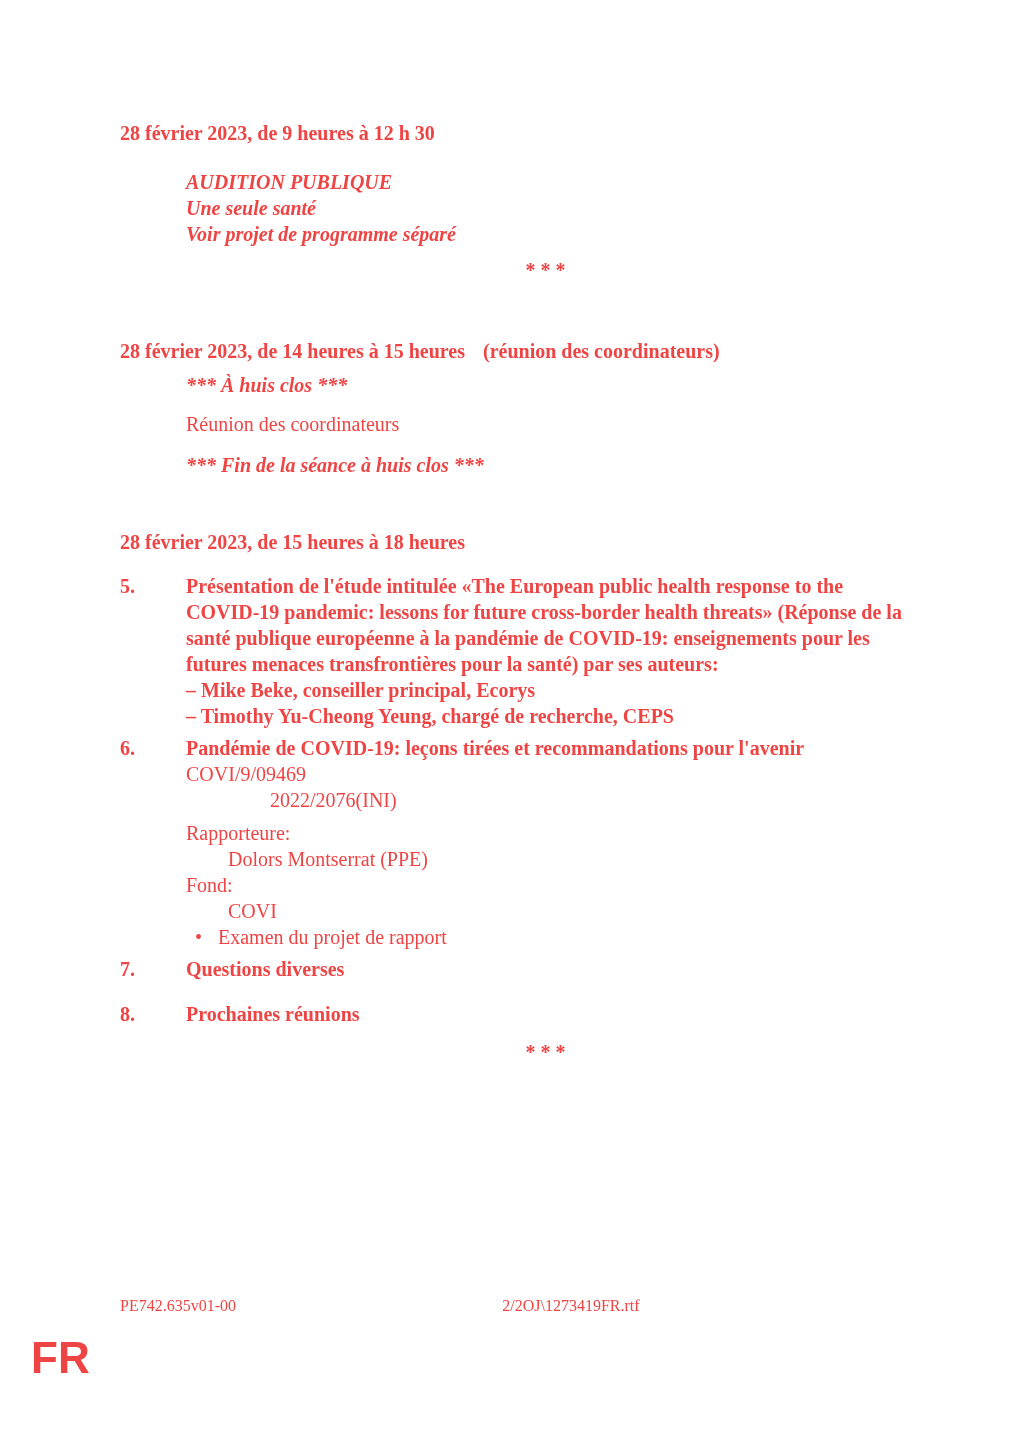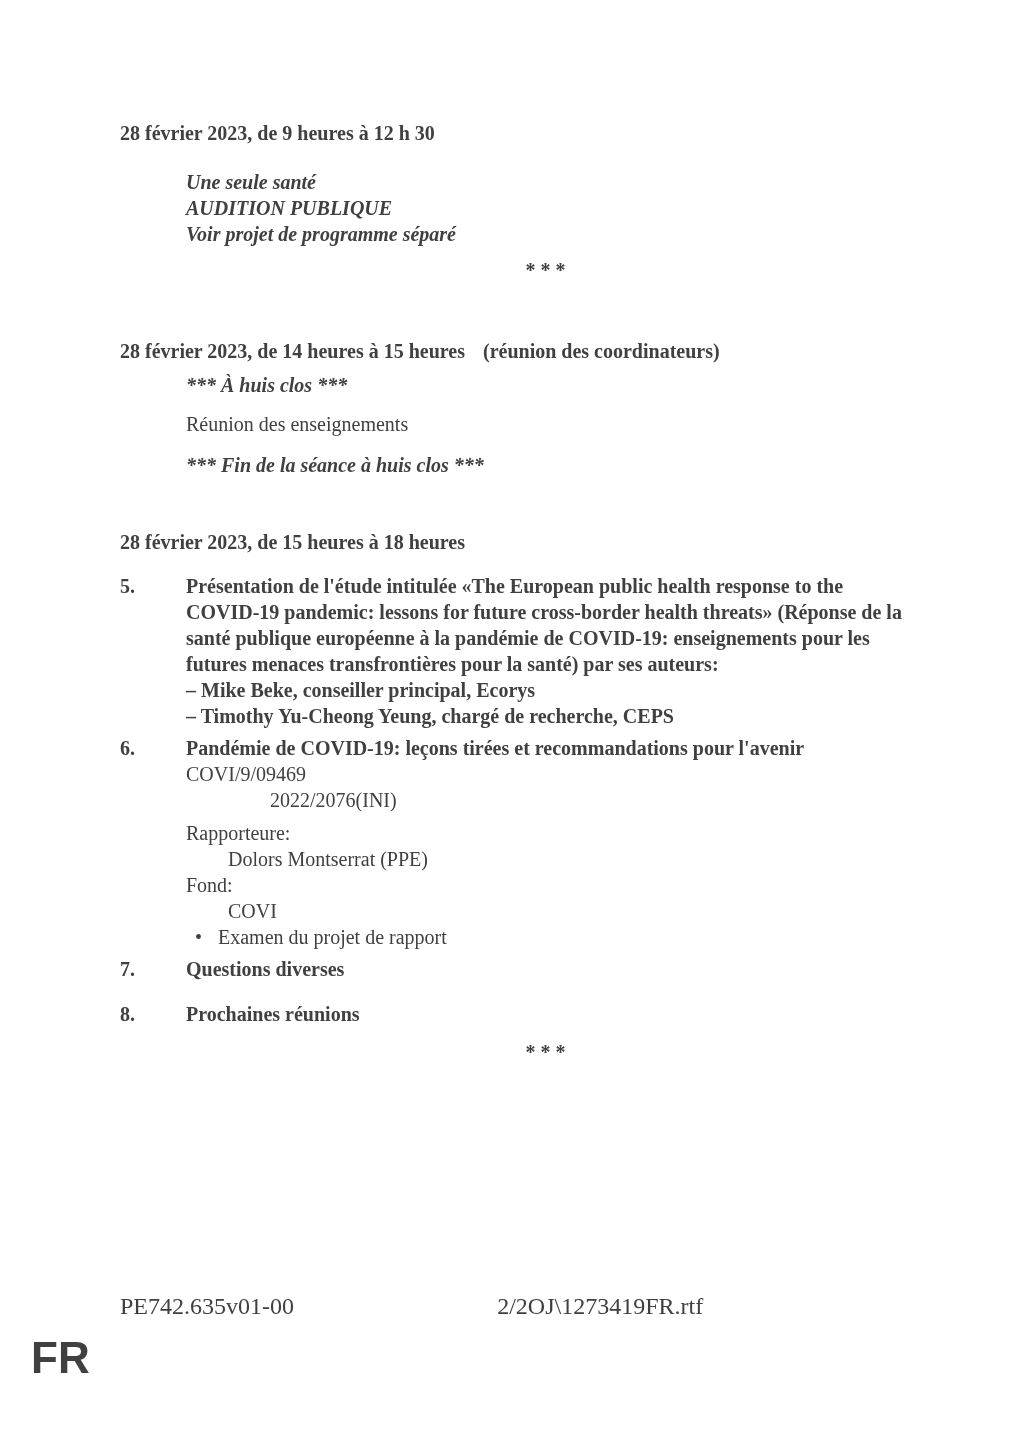--- a/index.html
+++ b/index.html
@@ -1,21 +1,21 @@
 <!DOCTYPE html>
 <html><head>
 <meta charset="utf-8">
 <style>
   html, body { margin: 0; padding: 0; background: #e8e8e8; }
   .page {
     width: 1024px;
     height: 1448px;
     margin: 0 auto;
     background: #ffffff;
-    color: #404040;
+    color: #ef4444;
     font-family: "Liberation Serif", serif;
     font-size: 20px;
     line-height: 26px;
     position: relative;
     box-sizing: border-box;
     padding: 120px 119px 0 120px;
     overflow: hidden;
   }
   p { margin: 0; }
   .b  { font-weight: bold; }
@@ -45,21 +45,21 @@
   .bullet-row { display: flex; margin-left: 9px; }
   .bullet-glyph { width: 23px; flex: none; }
   .item8-body { margin-top: 7px; }
   .footer {
     position: absolute;
     left: 120px;
     right: 119px;
     top: 1293px;
     display: grid;
     grid-template-columns: 1fr auto 1fr;
-    font-size: 24px;
+    font-size: 16px;
   }
   .footer .f-left { text-align: left; }
   .footer .f-center { text-align: center; }
   .footer .f-right { }
   .lang {
     position: absolute;
     left: 31px;
     top: 1336px;
     font-family: "Liberation Sans", sans-serif;
     font-weight: bold;
@@ -68,32 +68,32 @@
   }
 </style>
 </head>
 <body>
 
 <div class="page">
 
   <section>
     <p class="b h1">28 février 2023, de 9 heures à 12 h 30</p>
     <div class="ind ind1">
+      <p class="bi">AUDITION PUBLIQUE</p>
       <p class="bi">Une seule santé</p>
-      <p class="bi">AUDITION PUBLIQUE</p>
       <p class="bi">Voir projet de programme séparé</p>
     </div>
   </section>
 
   <p class="stars stars1">* * *</p>
 
   <section>
     <p class="b h2"><span>28 février 2023, de 14 heures à 15 heures</span><span class="note-gap">(réunion des coordinateurs)</span></p>
     <p class="bi ind closed-start">*** À huis clos ***</p>
-    <p class="ind meeting">Réunion des enseignements</p>
+    <p class="ind meeting">Réunion des coordinateurs</p>
     <p class="bi ind closed-end">*** Fin de la séance à huis clos ***</p>
   </section>
 
   <section>
     <p class="b h3">28 février 2023, de 15 heures à 18 heures</p>
 
     <div class="item item5">
       <span class="num b">5.</span>
       <div class="content">
         <p class="b">Présentation de l'étude intitulée «The European public health response to the COVID-19 pandemic: lessons for future cross-border health threats» (Réponse de la santé publique européenne à la pandémie de COVID-19: enseignements pour les futures menaces transfrontières pour la santé) par ses auteurs:</p>

